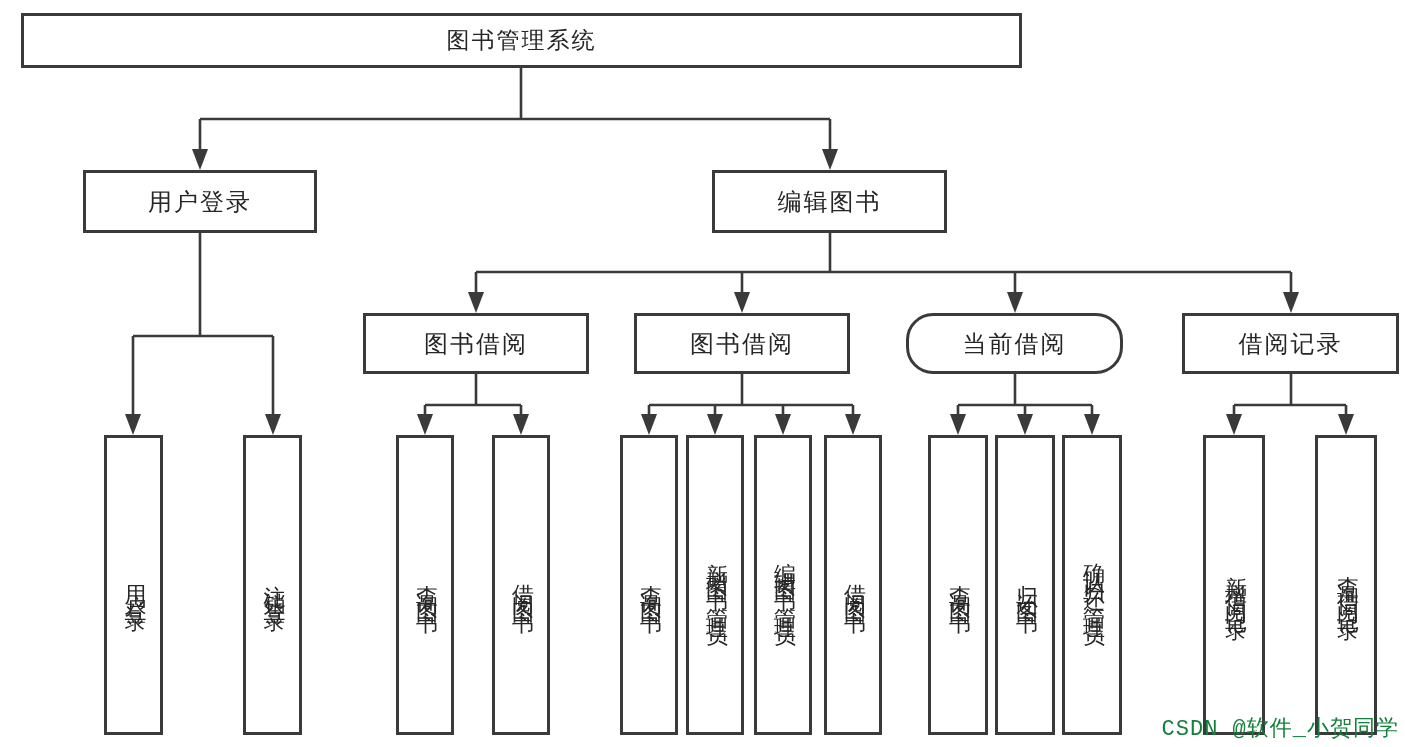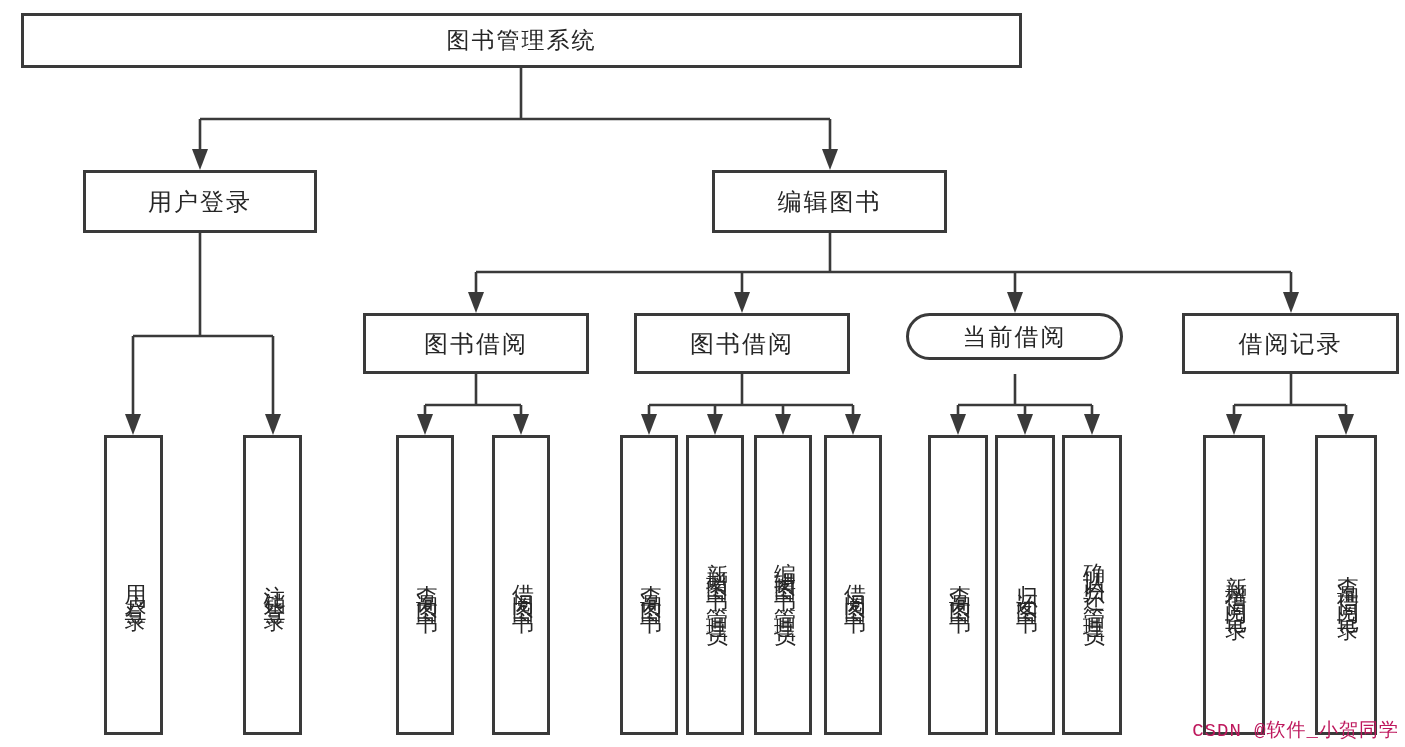--- a/index.html
+++ b/index.html
@@ -27,22 +27,22 @@
     writing-mode:vertical-rl;
     -webkit-writing-mode:vertical-rl;
     text-orientation:mixed;
     font-size:22px;
     letter-spacing:9px;
     line-height:1;
   }
   .watermark{
     position:absolute;
     right:6px;bottom:4px;
-    font-size:19px;
-    color:#be185d;
+    font-size:22px;
+    color:#15803d;
     letter-spacing:1px;
     z-index:3;
     white-space:nowrap;
   }
 </style>
 </head>
 <body>
 
 <div id="canvas">
 
@@ -93,21 +93,21 @@
     </g>
   </svg>
 
   <div class="box root" style="left:21px;top:13px;width:1001px;height:55px;">图书管理系统</div>
 
   <div class="box" style="left:83px;top:170px;width:234px;height:63px;">用户登录</div>
   <div class="box" style="left:712px;top:170px;width:235px;height:63px;">编辑图书</div>
 
   <div class="box" style="left:363px;top:313px;width:226px;height:61px;">图书借阅</div>
   <div class="box" style="left:634px;top:313px;width:216px;height:61px;">图书借阅</div>
-  <div class="box" style="left:906px;top:313px;width:217px;height:47px;border-radius:27px;">当前借阅</div>
+  <div class="box" style="left:906px;top:313px;width:217px;height:61px;border-radius:27px;">当前借阅</div>
   <div class="box" style="left:1182px;top:313px;width:217px;height:61px;">借阅记录</div>
 
   <div class="box vbox" style="left:104px;top:435px;width:59px;height:300px;">用户登录</div>
   <div class="box vbox" style="left:243px;top:435px;width:59px;height:300px;">注销登录</div>
 
   <div class="box vbox" style="left:396px;top:435px;width:58px;height:300px;">查询图书</div>
   <div class="box vbox" style="left:492px;top:435px;width:58px;height:300px;">借阅图书</div>
 
   <div class="box vbox" style="left:620px;top:435px;width:58px;height:300px;">查询图书</div>
   <div class="box vbox" style="left:686px;top:435px;width:58px;height:300px;">新增图书（管理员）</div>

